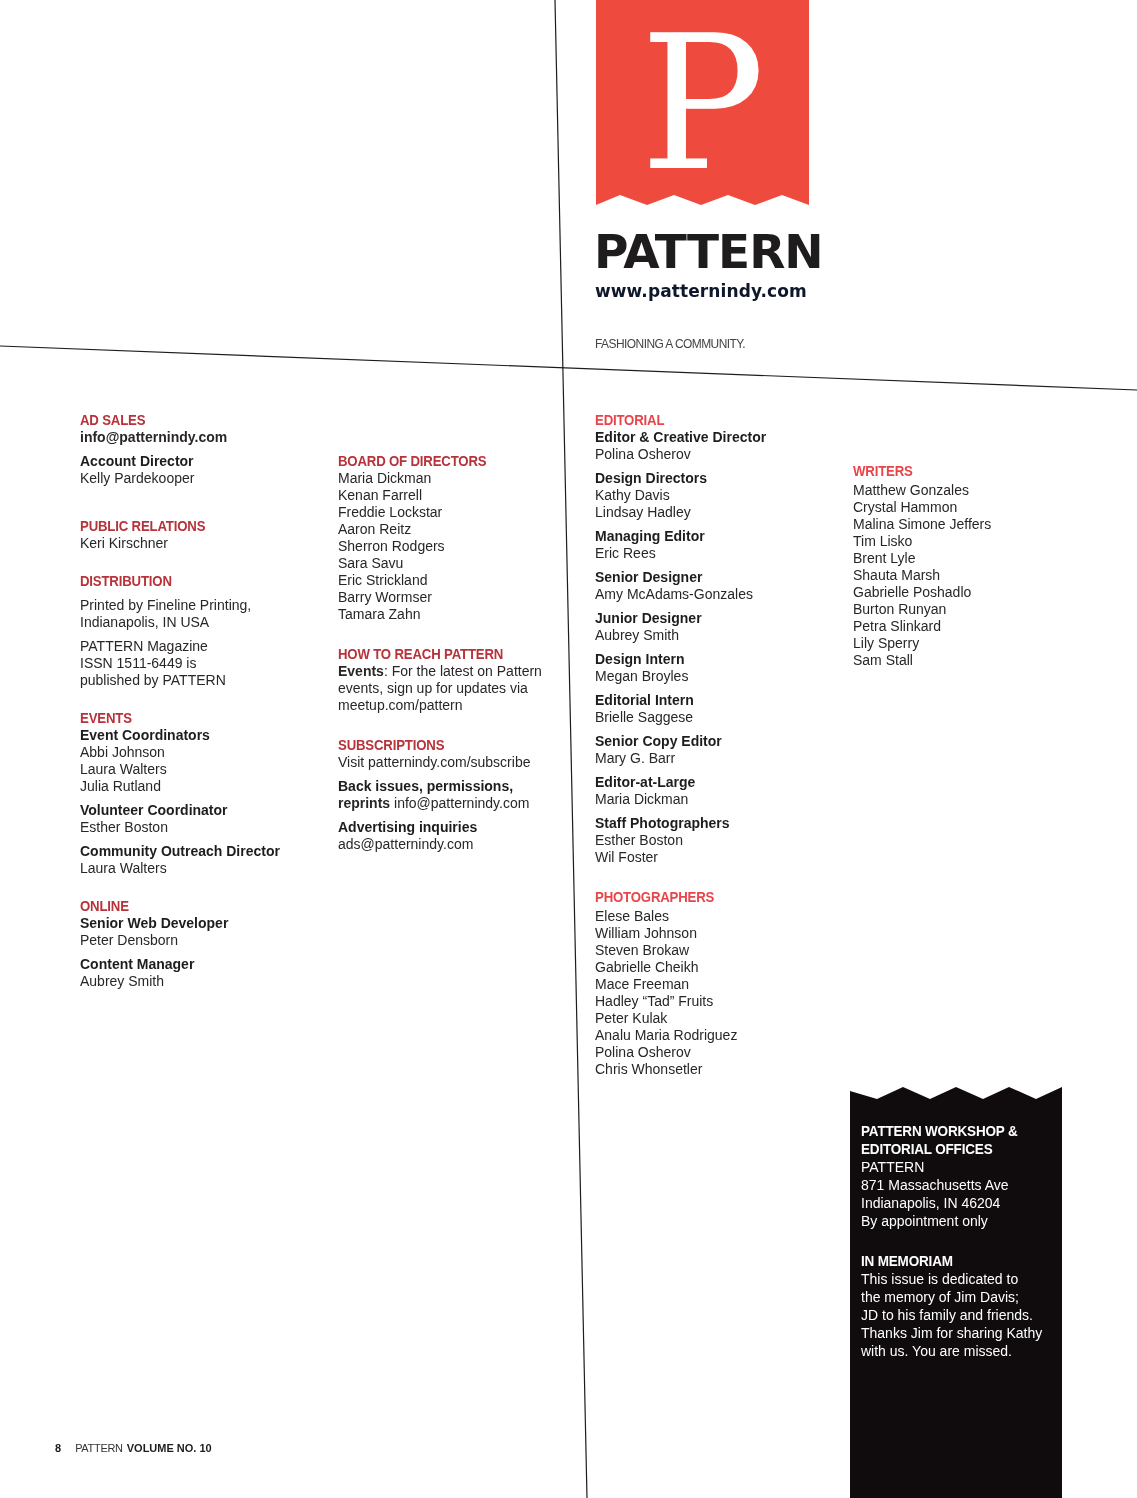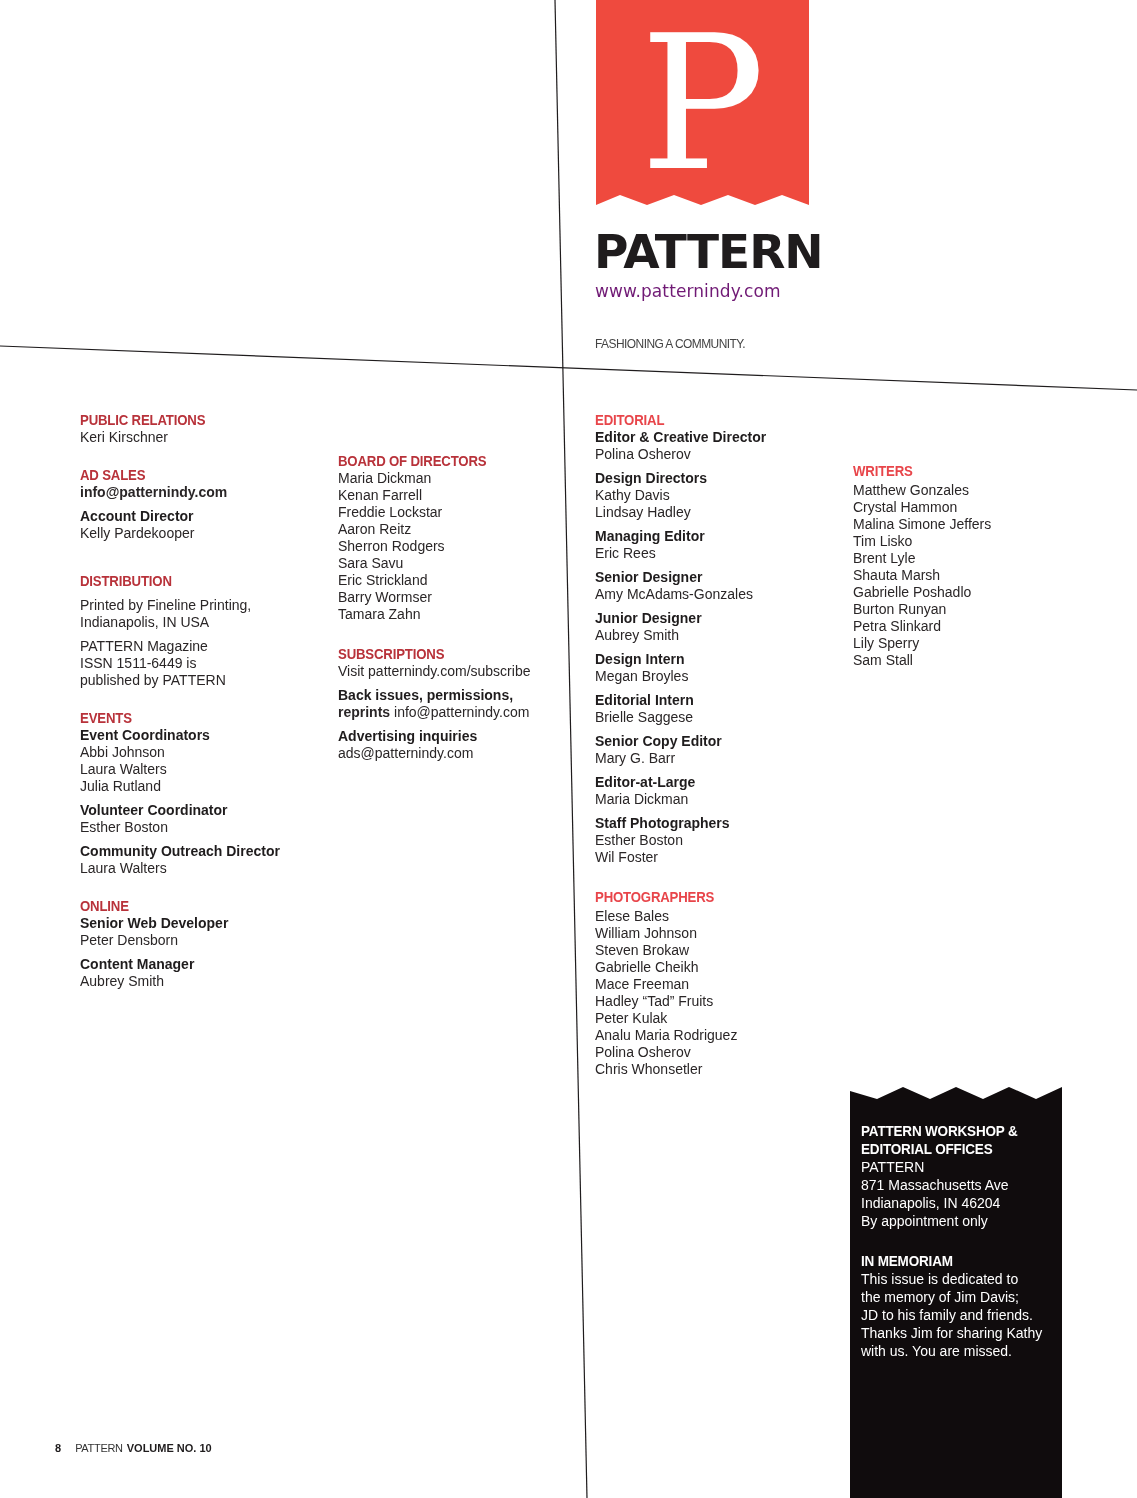--- a/index.html
+++ b/index.html
@@ -17,22 +17,22 @@
     font-family: "DejaVu Serif", serif; color: #fff; font-size: 186px; line-height: 180px;
     font-weight: normal;
   }
   .logo-word {
     position: absolute; left: 594px; top: 226px; width: 218px;
     font-family: "DejaVu Sans", sans-serif; font-weight: bold; font-size: 47px;
     letter-spacing: -1px; color: #1f1c1d; line-height: 52px;
   }
   .logo-url {
     position: absolute; left: 595px; top: 281px;
-    font-family: "DejaVu Sans", sans-serif; font-weight: normal; font-size: 17px;
-    color: #701a75; letter-spacing: 0.1px;
+    font-family: "DejaVu Sans", sans-serif; font-weight: bold; font-size: 17px;
+    color: #0f172a; letter-spacing: 0.1px;
   }
   .tagline {
     position: absolute; left: 595px; top: 336px;
     font-family: "Liberation Sans", sans-serif; font-size: 13px; color: #444;
     letter-spacing: -0.6px; transform: scaleX(0.92); transform-origin: left;
   }
 
   
   .col { position: absolute; font-size: 14px; line-height: 17px; }
   .col-1 { left: 80px; top: 411px; width: 240px; }
@@ -83,29 +83,29 @@
 
 <svg class="logo-banner" viewBox="0 0 213 213">
   <polygon fill="#ef4a3e" points="0,0 213,0 213,205 186,195 159,205 132,195 105,205 78,195 51,205 24,195 0,205"></polygon>
 </svg>
 <div class="logo-p">P</div>
 <div class="logo-word">PATTERN</div>
 <div class="logo-url">www.patternindy.com</div>
 <div class="tagline">FASHIONING A COMMUNITY.</div>
 
 <div class="col col-1">
-  <div class="section">
-    <div class="heading h-dark">PUBLIC RELATIONS</div>
-    <div class="line">Keri Kirschner</div>
-  </div>
   <div class="section" style="margin-bottom:30px">
     <div class="heading h-dark">AD SALES</div>
     <div class="line b">info@patternindy.com</div>
     <div class="role">Account Director</div>
     <div class="line">Kelly Pardekooper</div>
+  </div>
+  <div class="section">
+    <div class="heading h-dark">PUBLIC RELATIONS</div>
+    <div class="line">Keri Kirschner</div>
   </div>
   <div class="section">
     <div class="heading h-dark">DISTRIBUTION</div>
     <div class="para">
       <div class="line">Printed by Fineline Printing,</div>
       <div class="line">Indianapolis, IN USA</div>
     </div>
     <div class="para">
       <div class="line">PATTERN Magazine</div>
       <div class="line">ISSN 1511-6449 is</div>
@@ -137,20 +137,26 @@
     <div class="heading h-dark">BOARD OF DIRECTORS</div>
     <div class="line">Maria Dickman</div>
     <div class="line">Kenan Farrell</div>
     <div class="line">Freddie Lockstar</div>
     <div class="line">Aaron Reitz</div>
     <div class="line">Sherron Rodgers</div>
     <div class="line">Sara Savu</div>
     <div class="line">Eric Strickland</div>
     <div class="line">Barry Wormser</div>
     <div class="line">Tamara Zahn</div>
+  </div>
+  <div class="section" style="margin-bottom:22px">
+    <div class="heading h-dark">HOW TO REACH PATTERN</div>
+    <div class="line"><span class="b">Events</span><span>: For the latest on Pattern</span></div>
+    <div class="line">events, sign up for updates via</div>
+    <div class="line">meetup.com/pattern</div>
   </div>
   <div class="section">
     <div class="heading h-dark">SUBSCRIPTIONS</div>
     <div class="line">Visit patternindy.com/subscribe</div>
     <div class="role">Back issues, permissions,</div>
     <div class="line"><span class="b">reprints</span><span> info@patternindy.com</span></div>
     <div class="role">Advertising inquiries</div>
     <div class="line">ads@patternindy.com</div>
   </div>
 </div>

